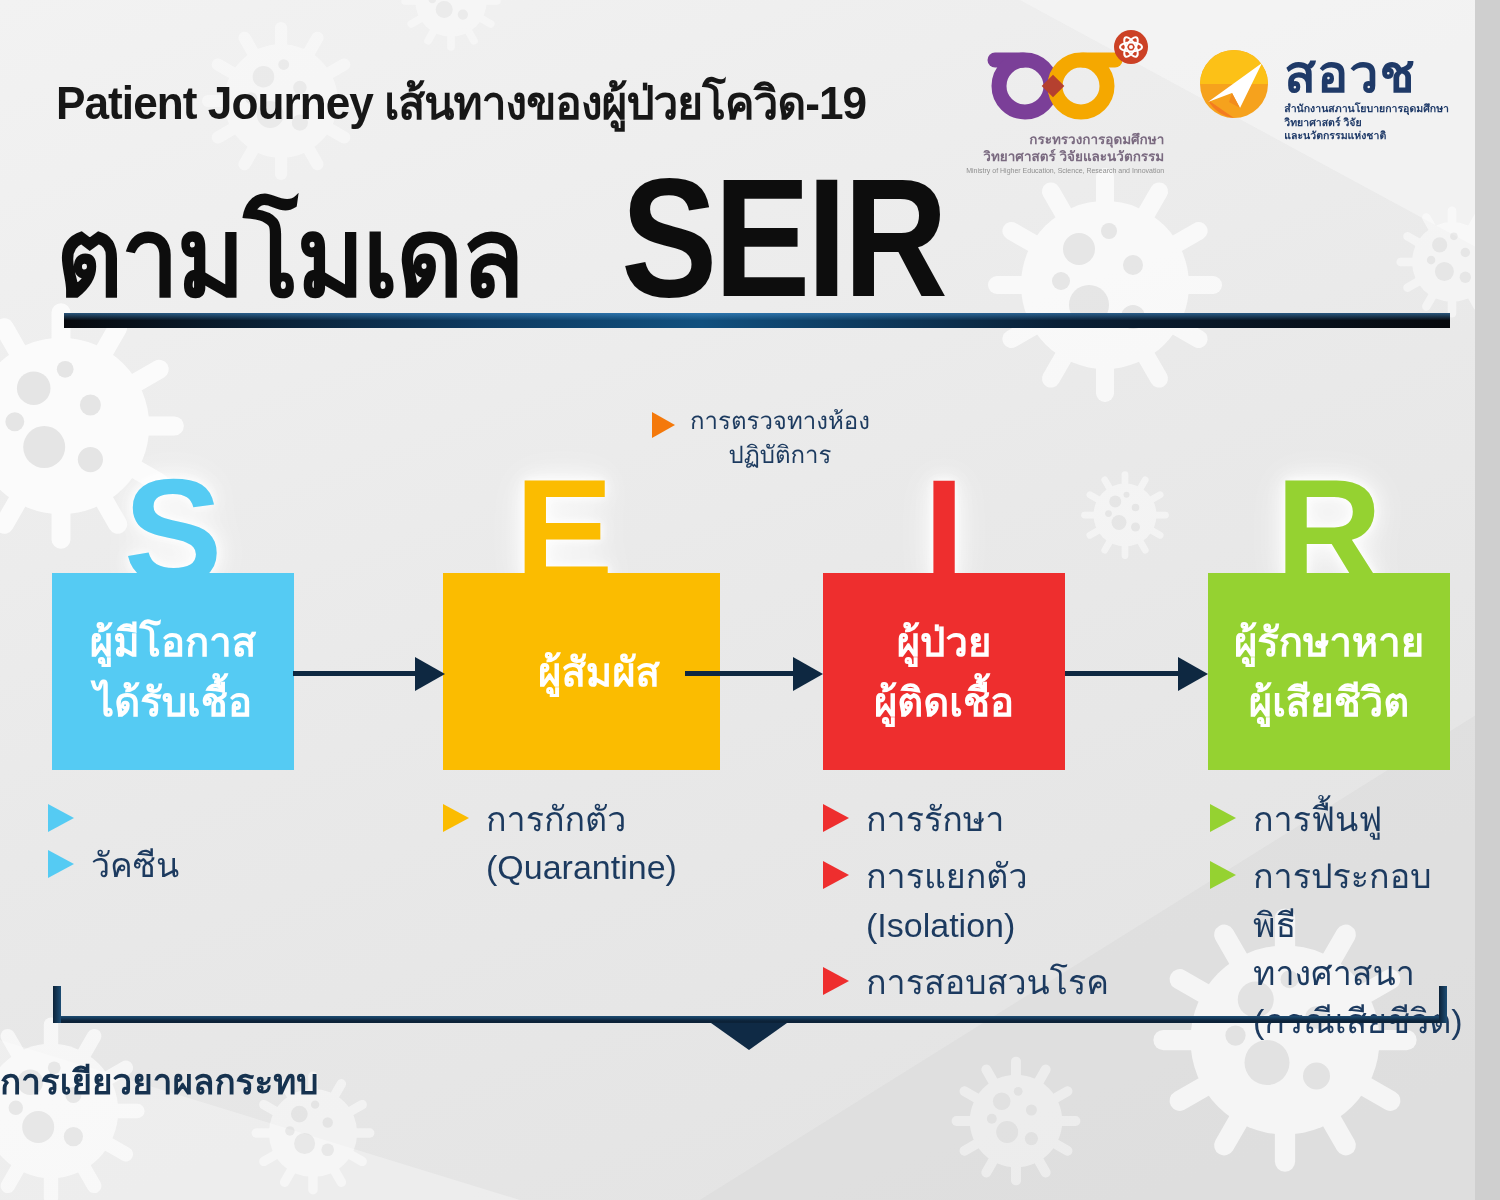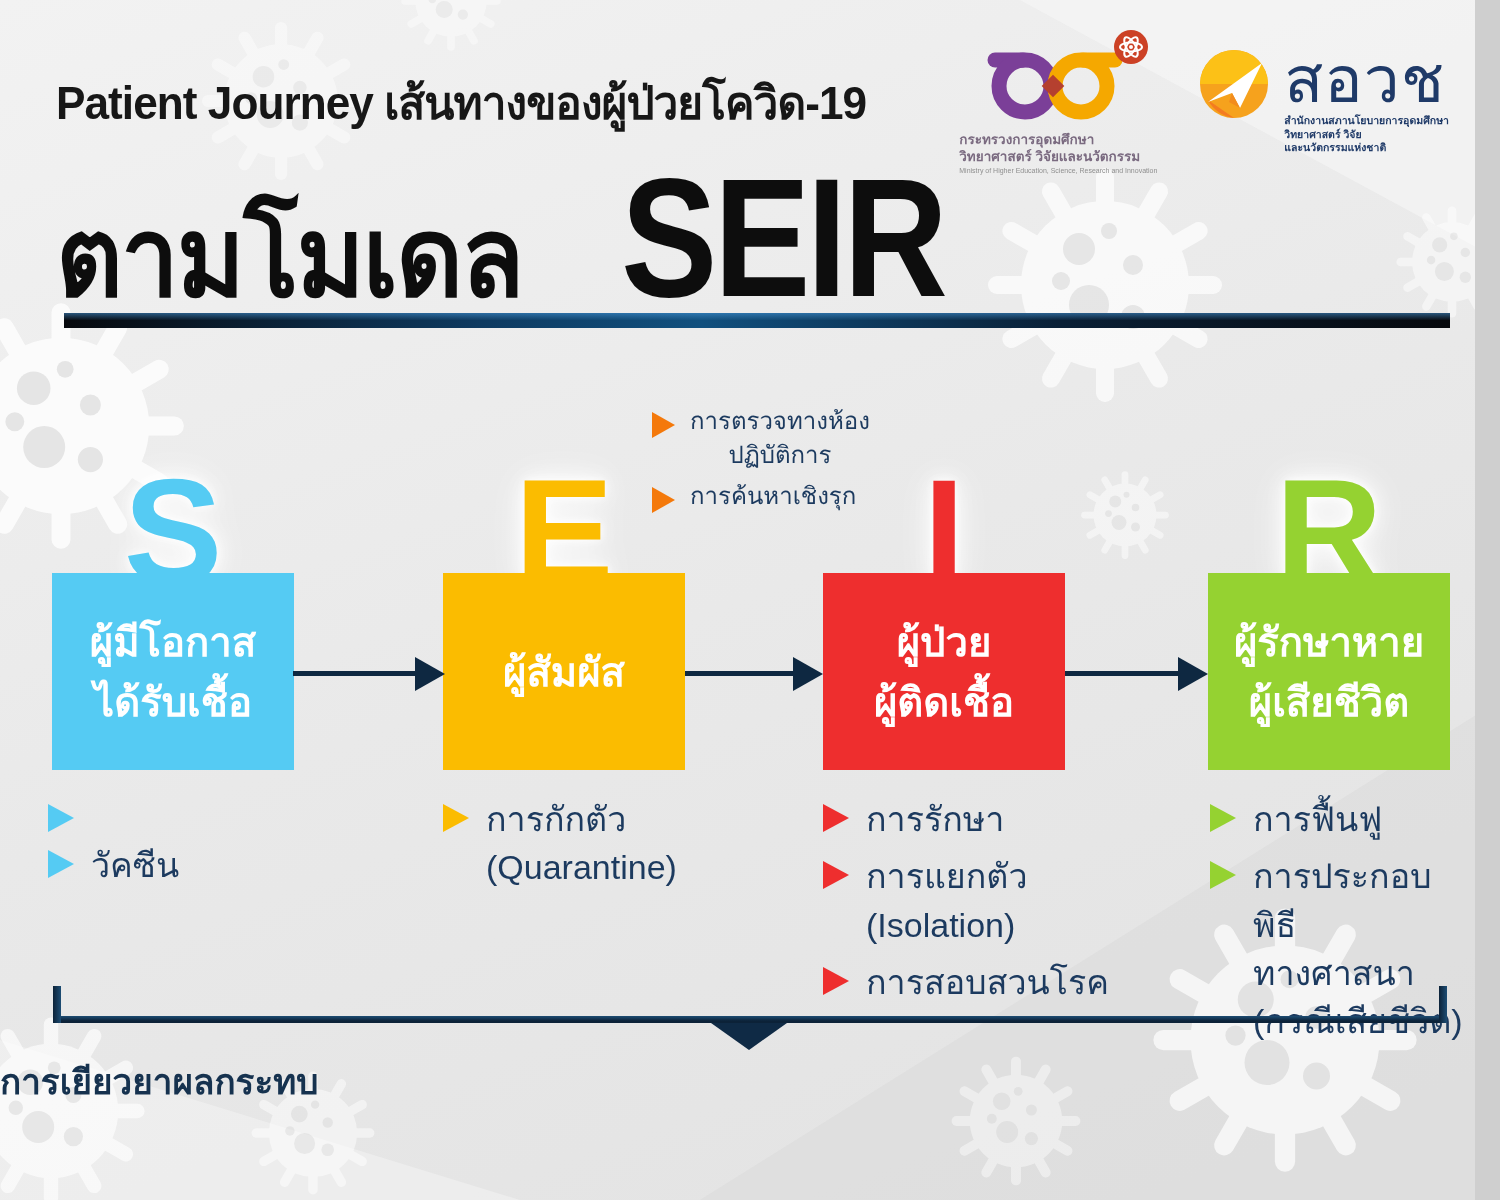--- a/index.html
+++ b/index.html
@@ -16,27 +16,27 @@
   
   .decor{position:absolute;inset:0;pointer-events:none;}
   
   .subtitle{
     position:absolute;left:56px;top:66px;
     font-size:46px;font-weight:bold;color:#171717;
     letter-spacing:-1px;white-space:nowrap;
     transform:scaleX(.96);transform-origin:left top;
   }
   .logo-area{position:absolute;top:26px;right:26px;display:flex;gap:34px;align-items:flex-start;}
-  .mhesi{width:205px;text-align:left;}
+  .mhesi{width:205px;text-align:right;}
   .mhesi-text{margin-top:2px;line-height:1.25;}
   .mhesi-text .th{font-size:13.5px;font-weight:bold;color:#7a6a80;}
   .mhesi-text .en{font-size:7px;color:#8f8f8f;margin-top:1px;}
   .nxpo{display:flex;gap:14px;margin-top:22px;}
   .nxpo-text{display:flex;flex-direction:column;}
-  .nxpo-acro{font-size:64px;font-weight:normal;color:#1F3A68;line-height:1;letter-spacing:1px;}
+  .nxpo-acro{font-size:52px;font-weight:bold;color:#1F3A68;line-height:1;letter-spacing:1px;}
   .nxpo-small{margin-top:2px;font-size:10.5px;font-weight:bold;color:#1F3A68;line-height:1.3;}
   
   .title-row{
     position:absolute;left:56px;top:142px;
     display:flex;align-items:baseline;gap:58px;color:#0d0d0d;
   }
   .title-thai{font-size:112px;font-weight:bold;transform:scaleX(.92);transform-origin:left bottom;letter-spacing:-2px;}
   .title-seir{font-size:168px;font-weight:bold;transform:scaleX(.86);transform-origin:left bottom;letter-spacing:-4px;}
   .divider{
     position:absolute;left:64px;top:313px;width:1386px;height:15px;
@@ -191,24 +191,20 @@
     <span class="title-thai">ตามโมเดล</span>
     <span class="title-seir">SEIR</span>
   </div>
   <div class="divider"></div>
 
   <div class="pre-notes" id="pre-notes">
       <div class="item">
         <span class="tri" style="border-left-color: rgb(244, 121, 11);"></span>
         <div>การตรวจทางห้อง<br>ปฏิบัติการ</div>
       </div>
-      <div class="item">
-        <span class="tri" style="border-left-color: rgb(244, 121, 11);"></span>
-        <div>การค้นหาเชิงรุก</div>
-      </div>
     </div>
 
   <div id="stages">
       <div class="stage stage-0">
     <div class="stage-letter" style="color: rgb(85, 203, 243);">S</div>
     <div class="stage-box" style="background: rgb(85, 203, 243);">
           <div>ผู้มีโอกาส</div>
           <div>ได้รับเชื้อ</div>
         </div>
     <div class="stage-items">
@@ -216,21 +212,21 @@
             <span class="tri" style="border-left-color: rgb(85, 203, 243);"></span>
           </div>
           <div class="item">
             <span class="tri" style="border-left-color: rgb(85, 203, 243);"></span>
             <div>วัคซีน</div>
           </div>
         </div>
   </div>
       <div class="stage stage-1">
     <div class="stage-letter" style="color: rgb(251, 188, 0);">E</div>
-    <div class="stage-box" style="background: rgb(251, 188, 0);">
+    <div class="stage-box" style="background: rgb(251, 188, 0); padding-left: 35px;">
           <div>ผู้สัมผัส</div>
         </div>
     <div class="stage-items">
           <div class="item">
             <span class="tri" style="border-left-color: rgb(251, 188, 0);"></span>
             <div>การกักตัว<br>(Quarantine)</div>
           </div>
         </div>
   </div>
       <div class="stage stage-2">

